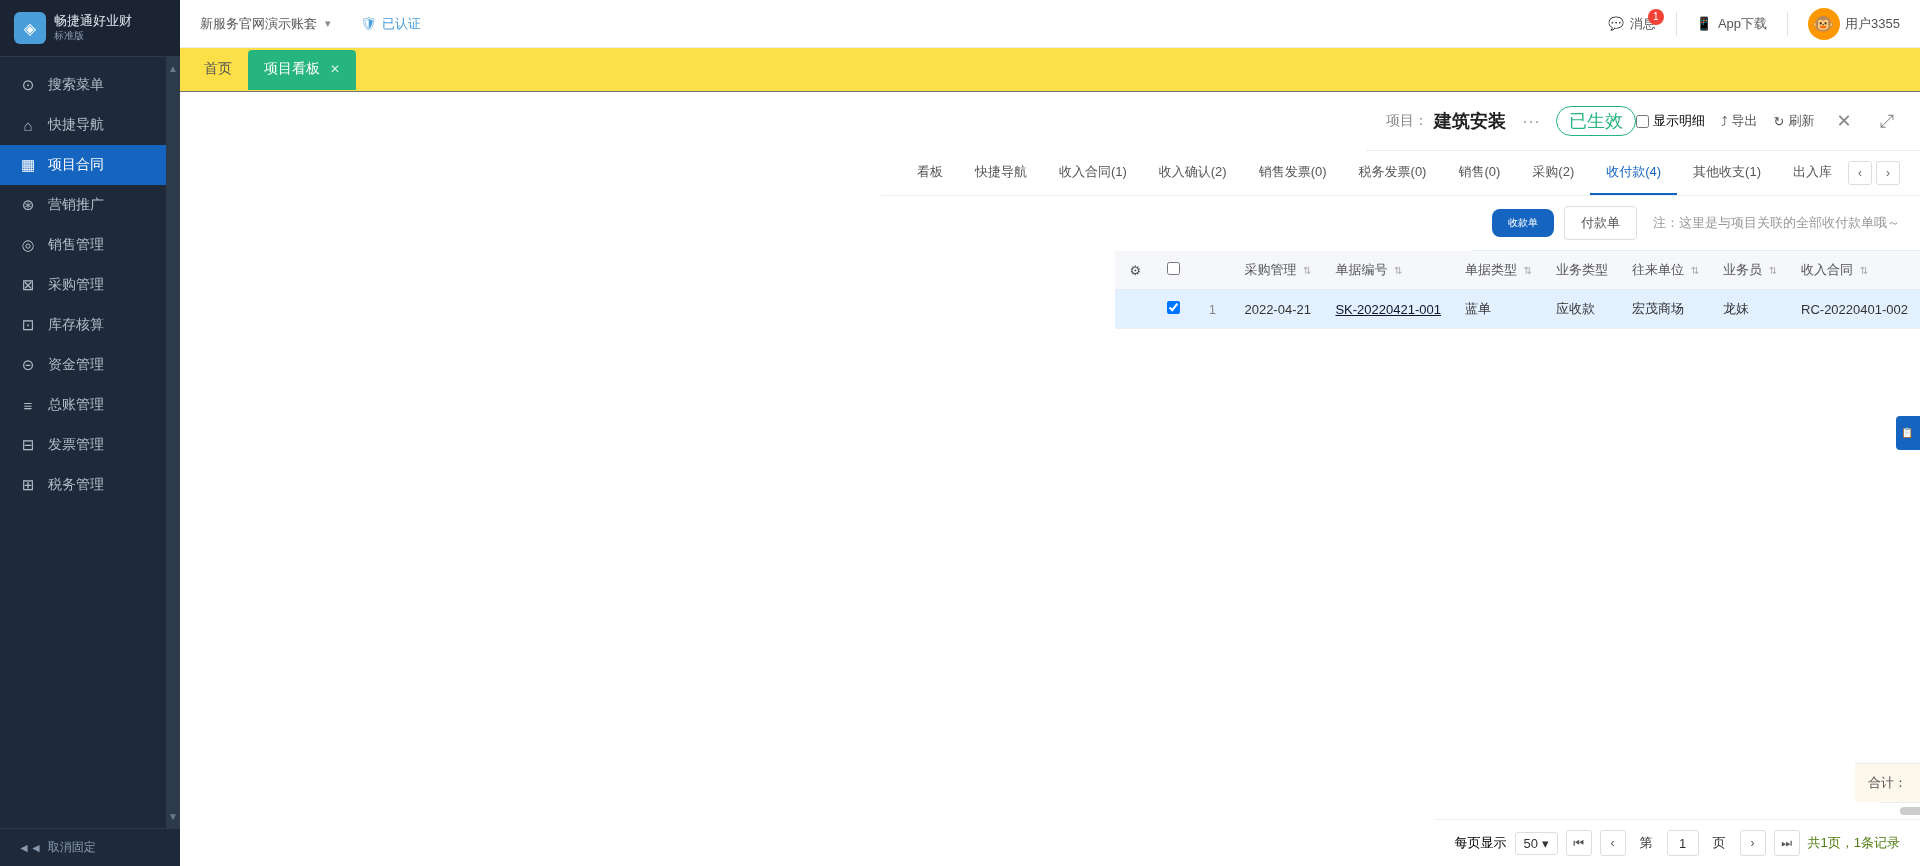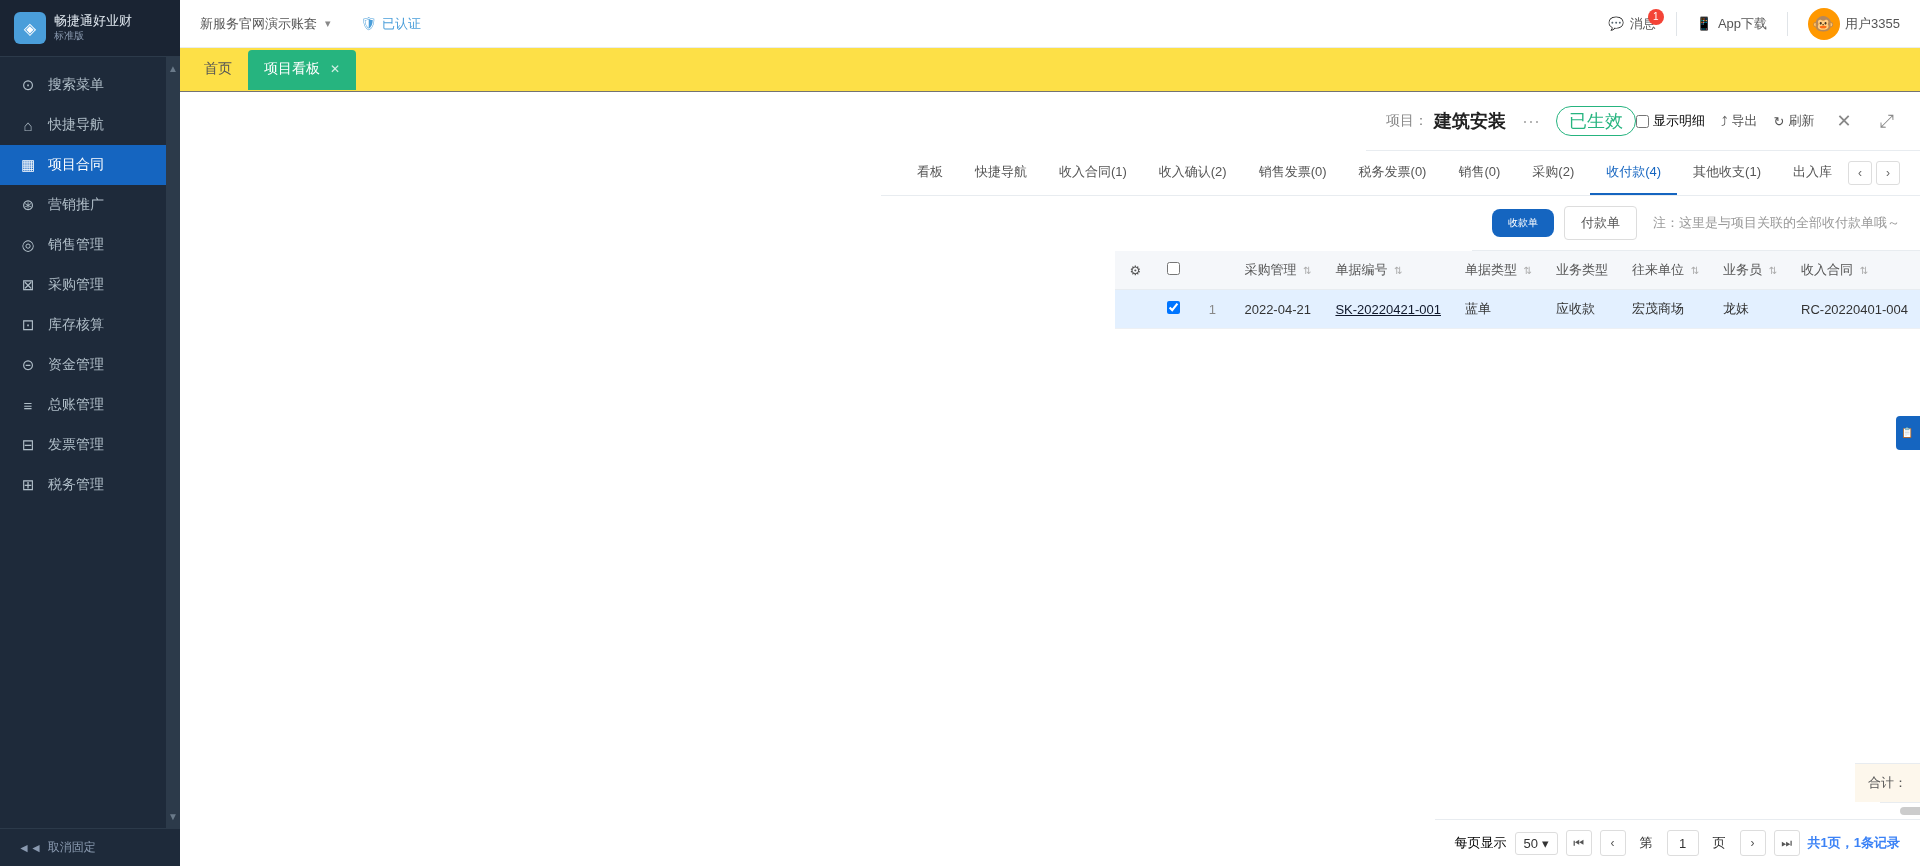--- a/index.html
+++ b/index.html
@@ -435,21 +435,21 @@
     }
     .page-input {
       border: 1px solid #ddd;
       border-radius: 3px;
       width: 32px;
       height: 26px;
       text-align: center;
       font-size: 13px;
       color: #333;
     }
-    .page-total { color: #3b82f6; font-size: 13px; font-weight: bold; }
+    .page-total { color: #4d7c0f; font-size: 13px; }
 
     
     .right-panel-toggle {
       position: fixed;
       right: 0;
       top: 50%;
       transform: translateY(-50%);
       background: #1565c0;
       color: white;
       width: 24px;
@@ -699,21 +699,21 @@
             </td>
             <td class="row-number">1</td>
             <td>2022-04-21</td>
             <td>
               <span class="link-text">SK-20220421-001</span>
             </td>
             <td>蓝单</td>
             <td>应收款</td>
             <td>宏茂商场</td>
             <td>龙妹</td>
-            <td>RC-20220401-004</td>
+            <td>RC-20220401-002</td>
           </tr>
         </tbody>
       </table>
     </div>
 
     <div class="table-footer">
       <span>合计：</span>
     </div>
 
     <div class="scrollbar-row">

